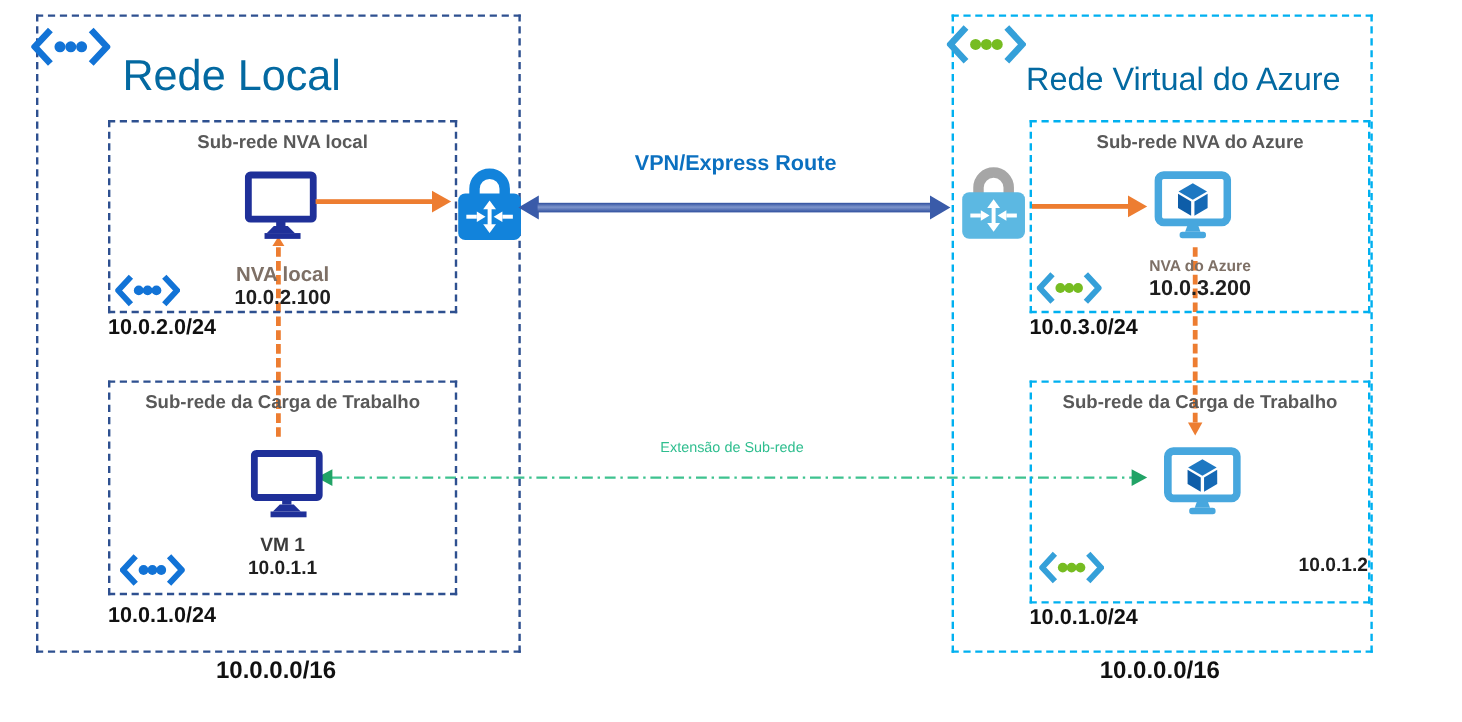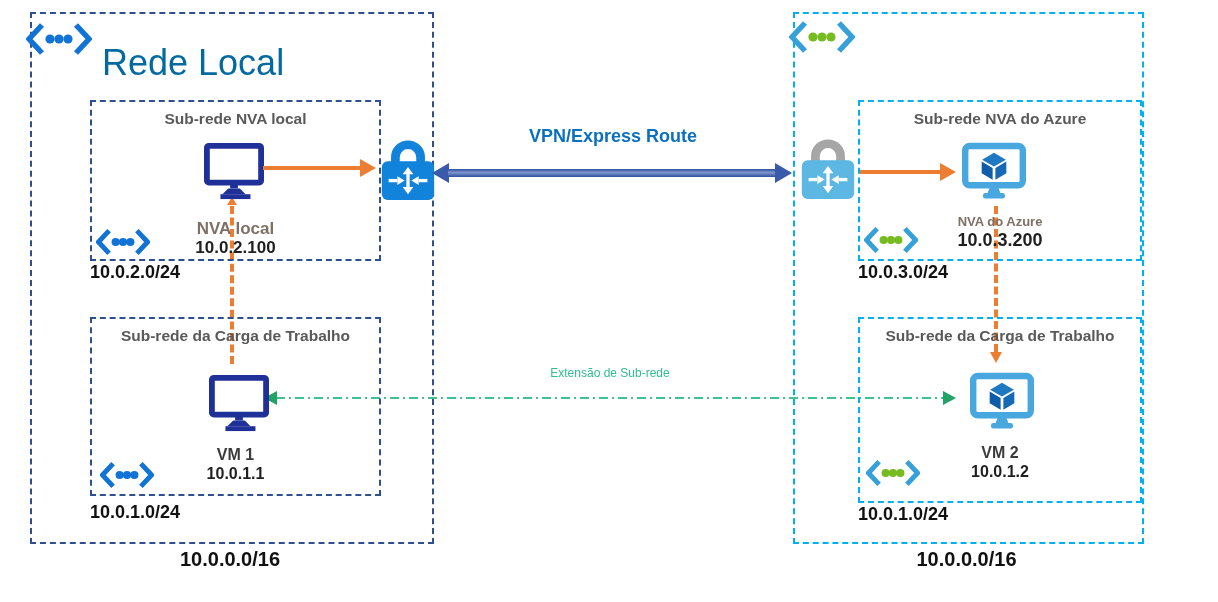--- a/index.html
+++ b/index.html
@@ -115,20 +115,21 @@
   <div class="net-cidr" style="left:30px;top:548px;width:400px;">10.0.0.0/16</div>
 
   <div class="net-box azure" style="left:793px;top:12px;width:347px;height:528px;">
     <svg class="abs icon-azure" style="left:-6px;top:6px;" width="66" height="34" viewBox="0 0 66 34">
       <polyline class="bracket" points="16,3 3,17 16,31" fill="none" stroke-width="5.5"></polyline>
       <polyline class="bracket" points="50,3 63,17 50,31" fill="none" stroke-width="5.5"></polyline>
       <circle class="dot" cx="24" cy="17" r="4.6"></circle>
         <circle class="dot" cx="33" cy="17" r="4.6"></circle>
         <circle class="dot" cx="42" cy="17" r="4.6"></circle>
     </svg>
+    <div class="net-title small" style="left:60px;top:38px;width:282px;">Rede Virtual do Azure</div>
 
     <div class="subnet-box azure" style="left:63px;top:86px;width:280px;height:157px;">
       <div class="subnet-title" style="top:8px;">Sub-rede NVA do Azure</div>
       <svg class="abs" style="left:102px;top:40px;" width="64" height="60" viewBox="0 0 70 64">
         <rect x="3.5" y="3.5" width="63" height="43" rx="5" fill="#fff" stroke="#47A7DE" stroke-width="7"></rect>
         <polygon points="35,11 48,18.5 35,26 22,18.5" fill="#1E78C2"></polygon>
         <polygon points="21.5,20.5 33.5,27.5 33.5,40.5 21.5,33.5" fill="#0E5DA8"></polygon>
         <polygon points="48.5,20.5 36.5,27.5 36.5,40.5 48.5,33.5" fill="#1569B5"></polygon>
         <polygon points="31,47 39,47 42,55 28,55" fill="#47A7DE"></polygon>
         <rect x="23" y="55" width="24" height="6" rx="2.5" fill="#47A7DE"></rect>
@@ -148,22 +149,21 @@
     <div class="subnet-box azure" style="left:63px;top:303px;width:280px;height:182px;">
       <div class="subnet-title" style="top:8px;">Sub-rede da Carga de Trabalho</div>
       <svg class="abs" style="left:110px;top:53px;" width="64" height="60" viewBox="0 0 70 64">
         <rect x="3.5" y="3.5" width="63" height="43" rx="5" fill="#fff" stroke="#47A7DE" stroke-width="7"></rect>
         <polygon points="35,11 48,18.5 35,26 22,18.5" fill="#1E78C2"></polygon>
         <polygon points="21.5,20.5 33.5,27.5 33.5,40.5 21.5,33.5" fill="#0E5DA8"></polygon>
         <polygon points="48.5,20.5 36.5,27.5 36.5,40.5 48.5,33.5" fill="#1569B5"></polygon>
         <polygon points="31,47 39,47 42,55 28,55" fill="#47A7DE"></polygon>
         <rect x="23" y="55" width="24" height="6" rx="2.5" fill="#47A7DE"></rect>
       </svg>
-      <div class="dev-label dark" style="top:125px;">VM 2</div>
-      <div class="ip-label" style="top:144px;font-size:16px;">10.0.1.2</div>
+      <div class="ip-label" style="top:144px;font-size:16px;text-align:right;">10.0.1.2</div>
       <svg class="abs icon-azure" style="left:6px;top:140px;" width="54" height="28" viewBox="0 0 66 34">
         <polyline class="bracket" points="16,3 3,17 16,31" fill="none" stroke-width="6"></polyline>
         <polyline class="bracket" points="50,3 63,17 50,31" fill="none" stroke-width="6"></polyline>
         <circle class="dot" cx="24" cy="17" r="5"></circle>
           <circle class="dot" cx="33" cy="17" r="5"></circle>
           <circle class="dot" cx="42" cy="17" r="5"></circle>
       </svg>
     </div>
     <div class="cidr" style="left:63px;top:490px;width:280px;">10.0.1.0/24</div>
   </div>

